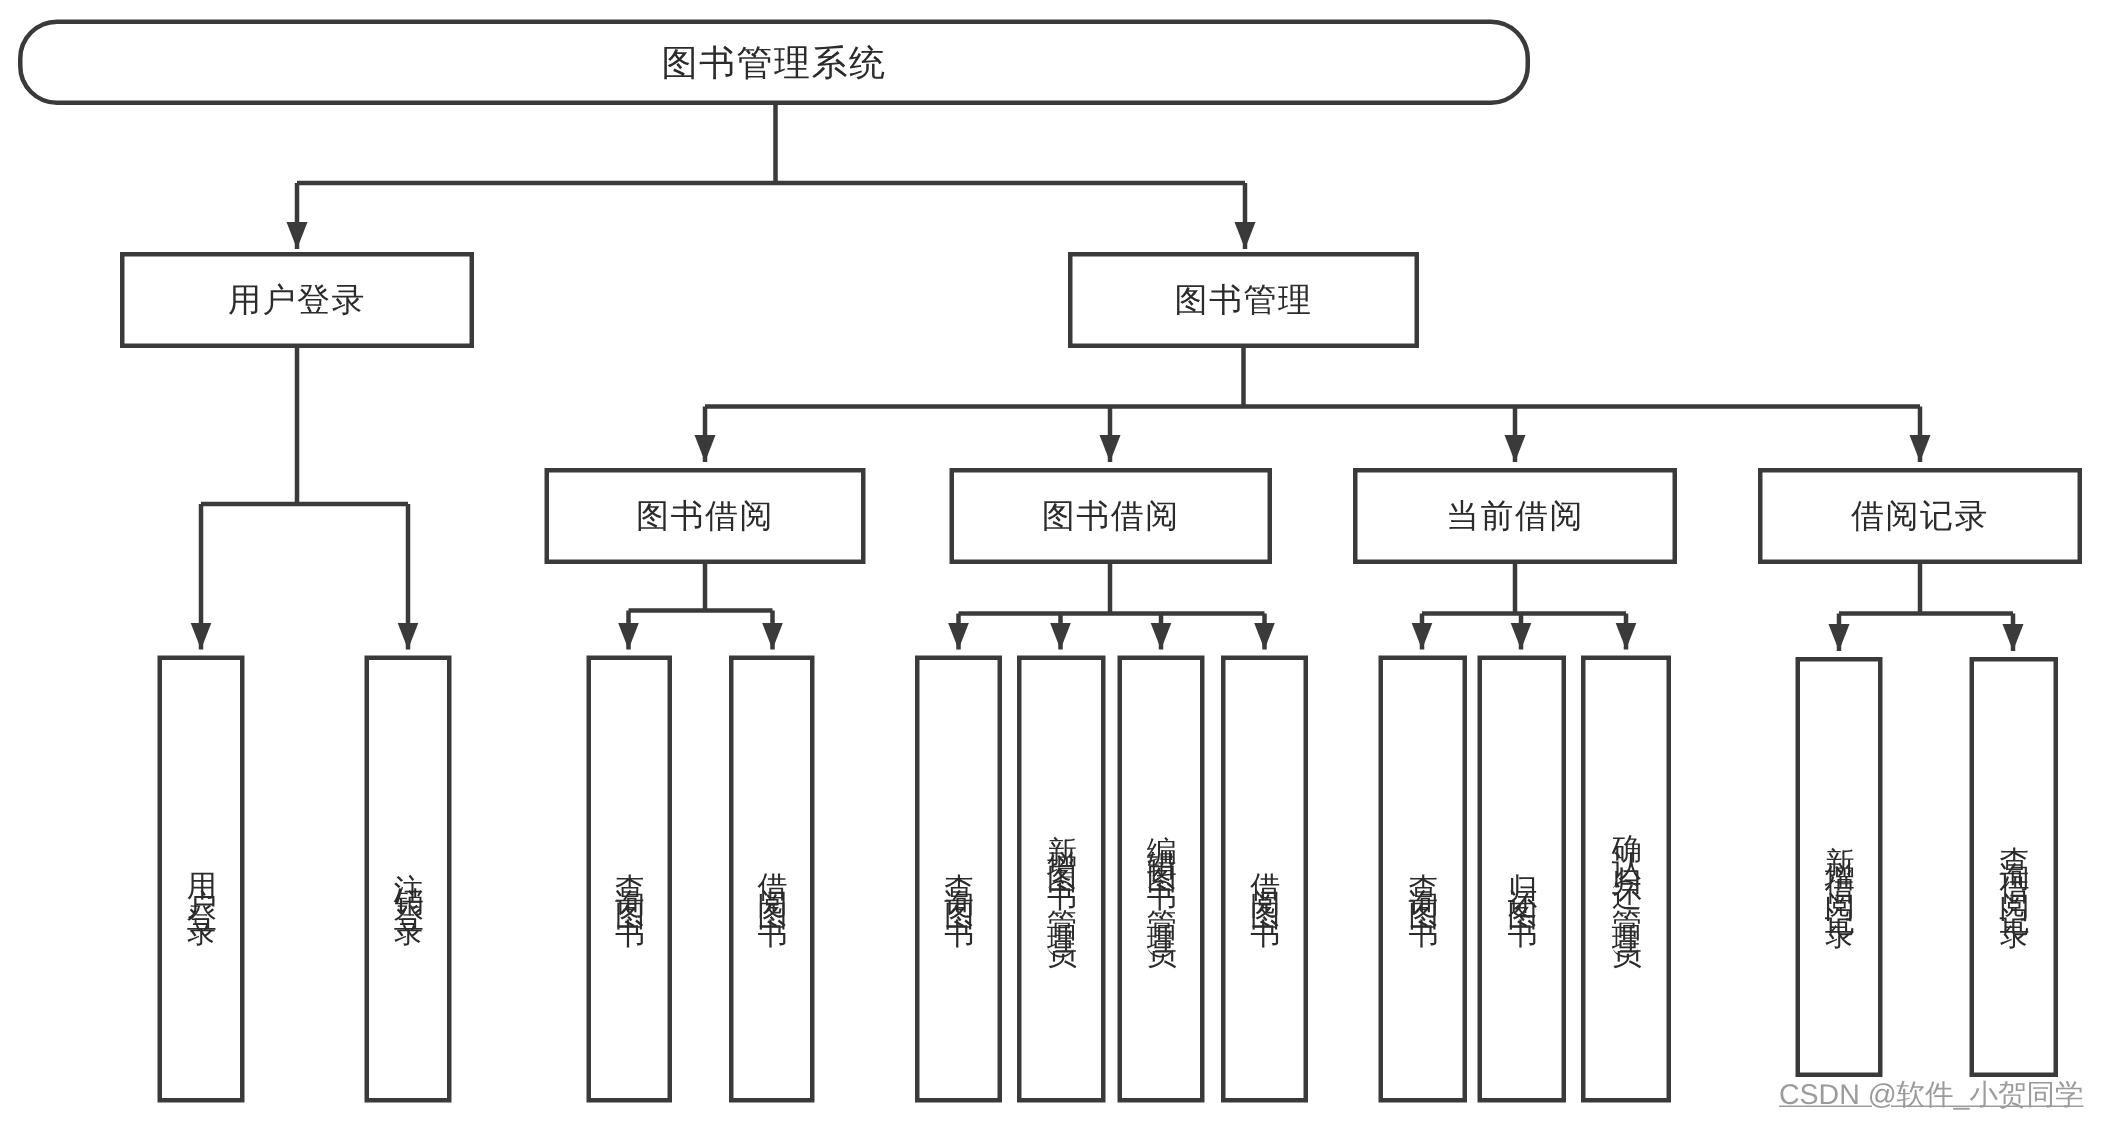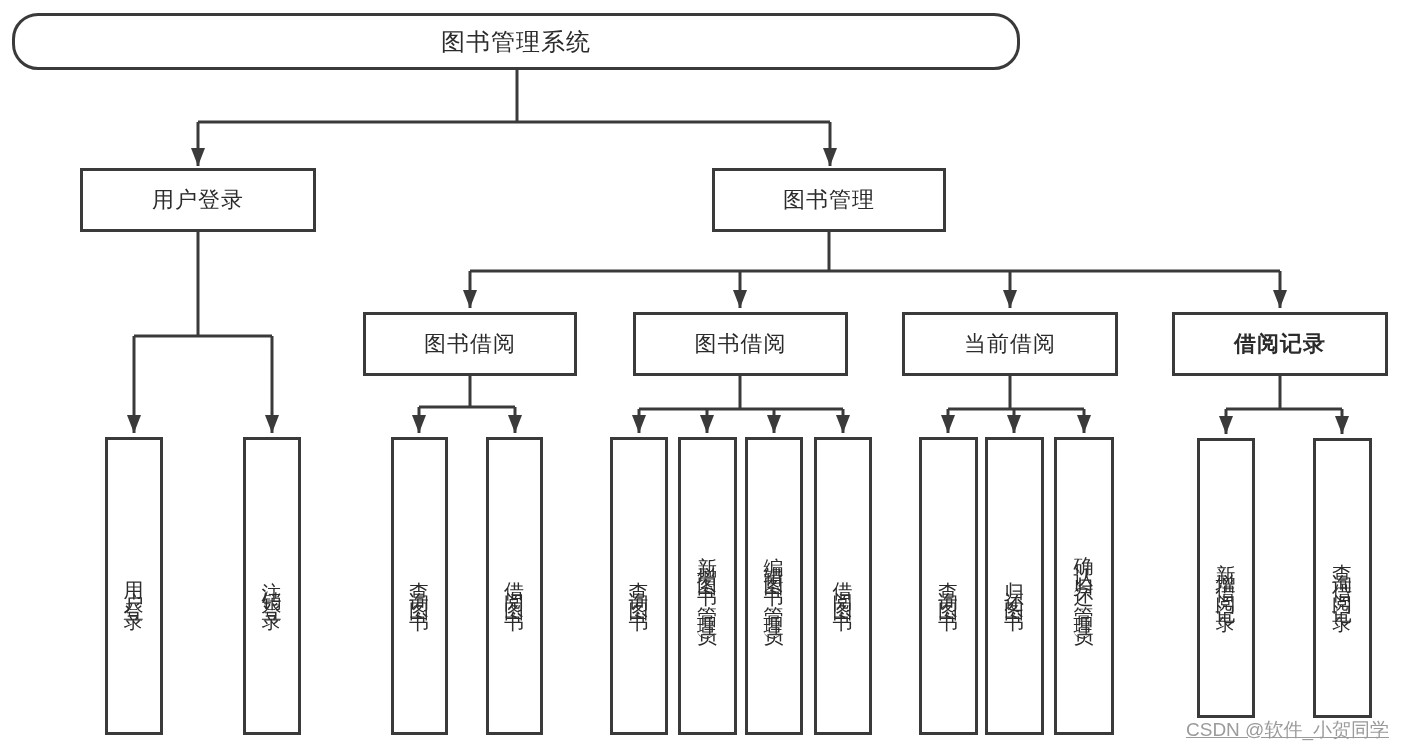--- a/index.html
+++ b/index.html
@@ -128,21 +128,21 @@
 
   <div class="box lvl3" style="left:363px;top:312px;width:214px;height:64px;">
     <span>图书借阅</span>
   </div>
   <div class="box lvl3" style="left:633px;top:312px;width:215px;height:64px;">
     <span>图书借阅</span>
   </div>
   <div class="box lvl3" style="left:902px;top:312px;width:216px;height:64px;align-items:center;">
     <span>当前借阅</span>
   </div>
-  <div class="box lvl3" style="left:1172px;top:312px;width:216px;height:64px;font-weight:bold;">
+  <div class="box lvl3" style="left:1172px;top:312px;width:216px;height:64px;">
     <span>借阅记录</span>
   </div>
 
   <div class="box leaf" style="left:105px;top:437px;width:58px;height:298px;">
     <span>用户登录</span>
   </div>
   <div class="box leaf" style="left:243px;top:437px;width:58px;height:298px;">
     <span>注销登录</span>
   </div>
 

